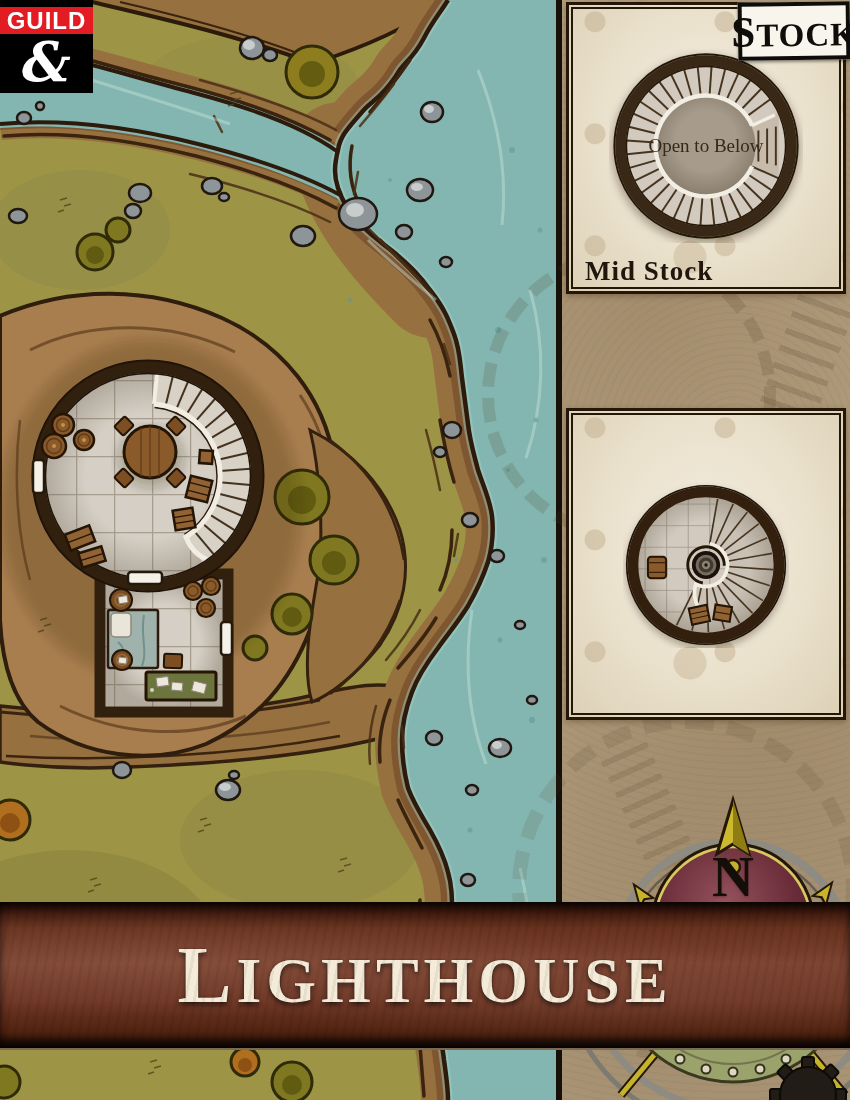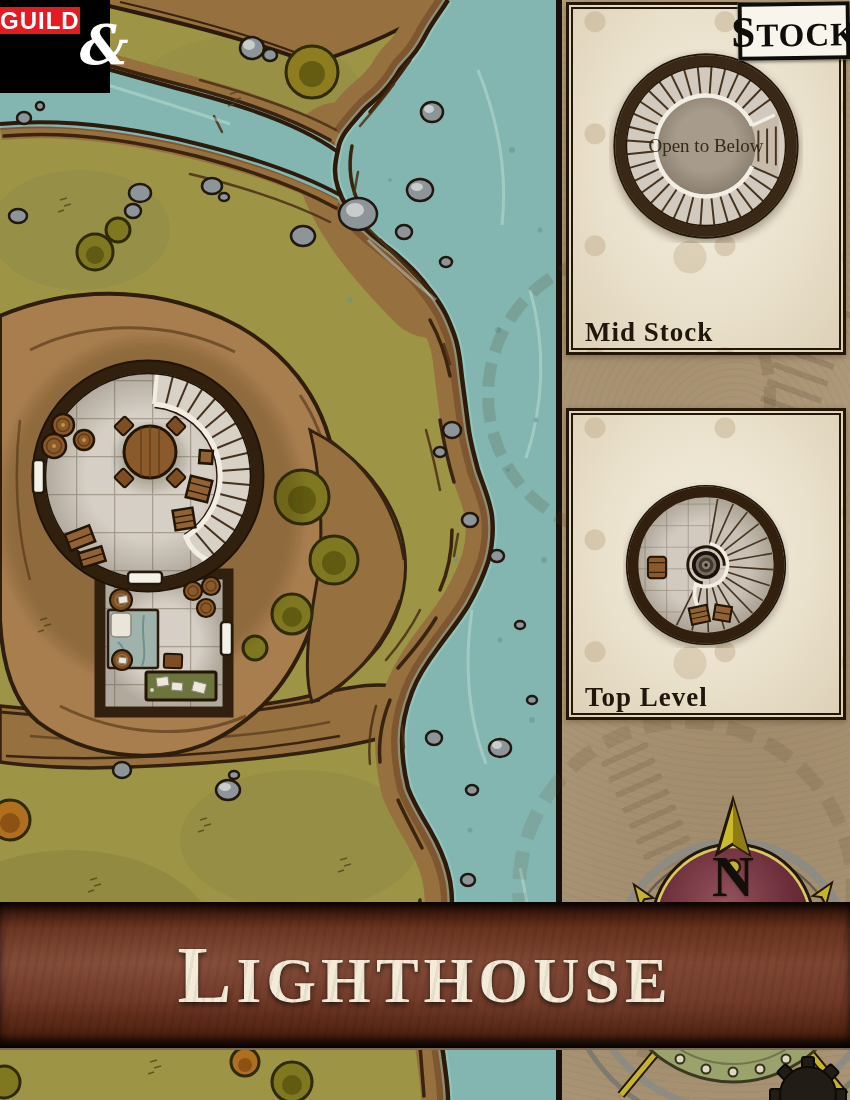--- a/index.html
+++ b/index.html
@@ -22,21 +22,21 @@
   .ghost-arc2{left:-50px;top:715px;width:320px;height:320px;border:14px dashed rgba(75,58,36,.12);border-radius:50%;}
   .ghost-ladder2{left:64px;top:738px;width:50px;height:150px;
      background:repeating-linear-gradient(0deg, rgba(75,58,36,.15) 0 6px, transparent 6px 17px);transform:rotate(-24deg);}
   .panel{position:absolute;left:4px;right:4px;z-index:2;border:3px solid #241708;box-sizing:border-box;
     box-shadow:0 2px 6px rgba(60,40,20,.35);
     background:
       radial-gradient(circle at 20% 15%, rgba(190,170,138,.45) 0 10px, transparent 11px) 0 0/130px 112px,
       radial-gradient(circle at 72% 68%, rgba(190,170,138,.38) 0 16px, transparent 17px) 0 0/168px 150px,
       radial-gradient(ellipse at 50% 45%, #f3edde 0%, #eae1cc 55%, #dcd0b6 100%);}
   .panel::after{content:"";position:absolute;inset:2px;border:2px solid #241708;pointer-events:none;}
-  .panel-mid{top:2px;height:353px;}
+  .panel-mid{top:2px;height:292px;}
   .panel-top{top:408px;height:312px;}
   .panel svg{display:block;}
   .panel-label{position:absolute;left:16px;bottom:4px;font-size:27px;font-weight:bold;color:#20160c;
     letter-spacing:1px;z-index:3;}
   .open-below{position:absolute;top:141px;left:50%;transform:translate(-50%,-50%);width:120px;
     text-align:center;font-size:19px;line-height:1.15;color:#342a1c;z-index:3;}
   .compass-top{position:absolute;left:0;top:770px;z-index:1;}
   .compass-bottom{position:absolute;left:0;top:1047px;z-index:1;}
   .north-label{position:absolute;left:136px;top:843px;width:70px;text-align:center;z-index:2;
     font-size:58px;font-weight:bold;color:#140e08;text-shadow:0 1px 2px rgba(90,40,50,.6);}
@@ -49,22 +49,22 @@
   .banner::before{content:"";position:absolute;inset:0;pointer-events:none;
     background:
       radial-gradient(ellipse at 18% 40%, rgba(255,220,200,.07), transparent 45%),
       radial-gradient(ellipse at 70% 65%, rgba(255,220,200,.05), transparent 40%),
       repeating-linear-gradient(100deg, rgba(0,0,0,.06) 0 3px, transparent 3px 9px);}
   .banner-title{margin:0;font-size:64px;font-weight:bold;letter-spacing:5px;color:#f3ecd9;
     text-transform:uppercase;line-height:1;
     text-shadow:0 3px 5px rgba(0,0,0,.6), 0 0 2px rgba(0,0,0,.4);}
   .banner-title::first-letter{font-size:81px;}
   
-  .logo{position:absolute;left:0;top:0;width:110px;height:93px;background:#000;z-index:6;
-    display:flex;flex-direction:row;}
+  .logo{position:absolute;left:0;top:0;width:93px;height:93px;background:#000;z-index:6;
+    display:flex;flex-direction:column;}
   .logo-red{margin-top:7px;height:27px;background:var(--logo-red,#e31b23);display:flex;
     align-items:center;justify-content:center;}
   .logo-guild{font-family:"Liberation Sans",sans-serif;font-weight:bold;font-size:24px;
     color:#fff;letter-spacing:1px;line-height:1;}
   .logo-amp{flex:1;display:flex;align-items:center;justify-content:center;
     font-family:"DejaVu Serif",serif;font-style:italic;font-weight:bold;font-size:54px;color:#fff;
     line-height:1;padding-bottom:4px;}
   
   .stock{position:absolute;right:0px;top:2px;width:112px;height:58px;z-index:6;
     background:#f8f5ec;border:4px solid #0e0d0a;box-sizing:border-box;transform:rotate(-0.8deg);
@@ -615,21 +615,20 @@
               <path d="M-11,-3 H11 M-11,3 H11" stroke-width="1.2"></path>
             </g>
           <g transform="translate(120,158) rotate(9)">
               <rect x="-10" y="-9" width="20" height="18"></rect>
               <path d="M-10,0 H10" stroke-width="1.2"></path>
             </g>
         </g>
         <circle cx="100" cy="100" r="88" fill="none" stroke="#321f0e" stroke-width="13"></circle>
         <circle cx="100" cy="100" r="95.5" fill="none" stroke="#1f1208" stroke-width="2"></circle>
       </svg>
-      <div class="panel-label">Top Level</div>
     </section>
   </div>
 
   <div class="banner">
     <h1 class="banner-title">Lighthouse</h1>
   </div>
 
   <div class="logo">
     <div class="logo-red">
       <span class="logo-guild">GUILD</span>

